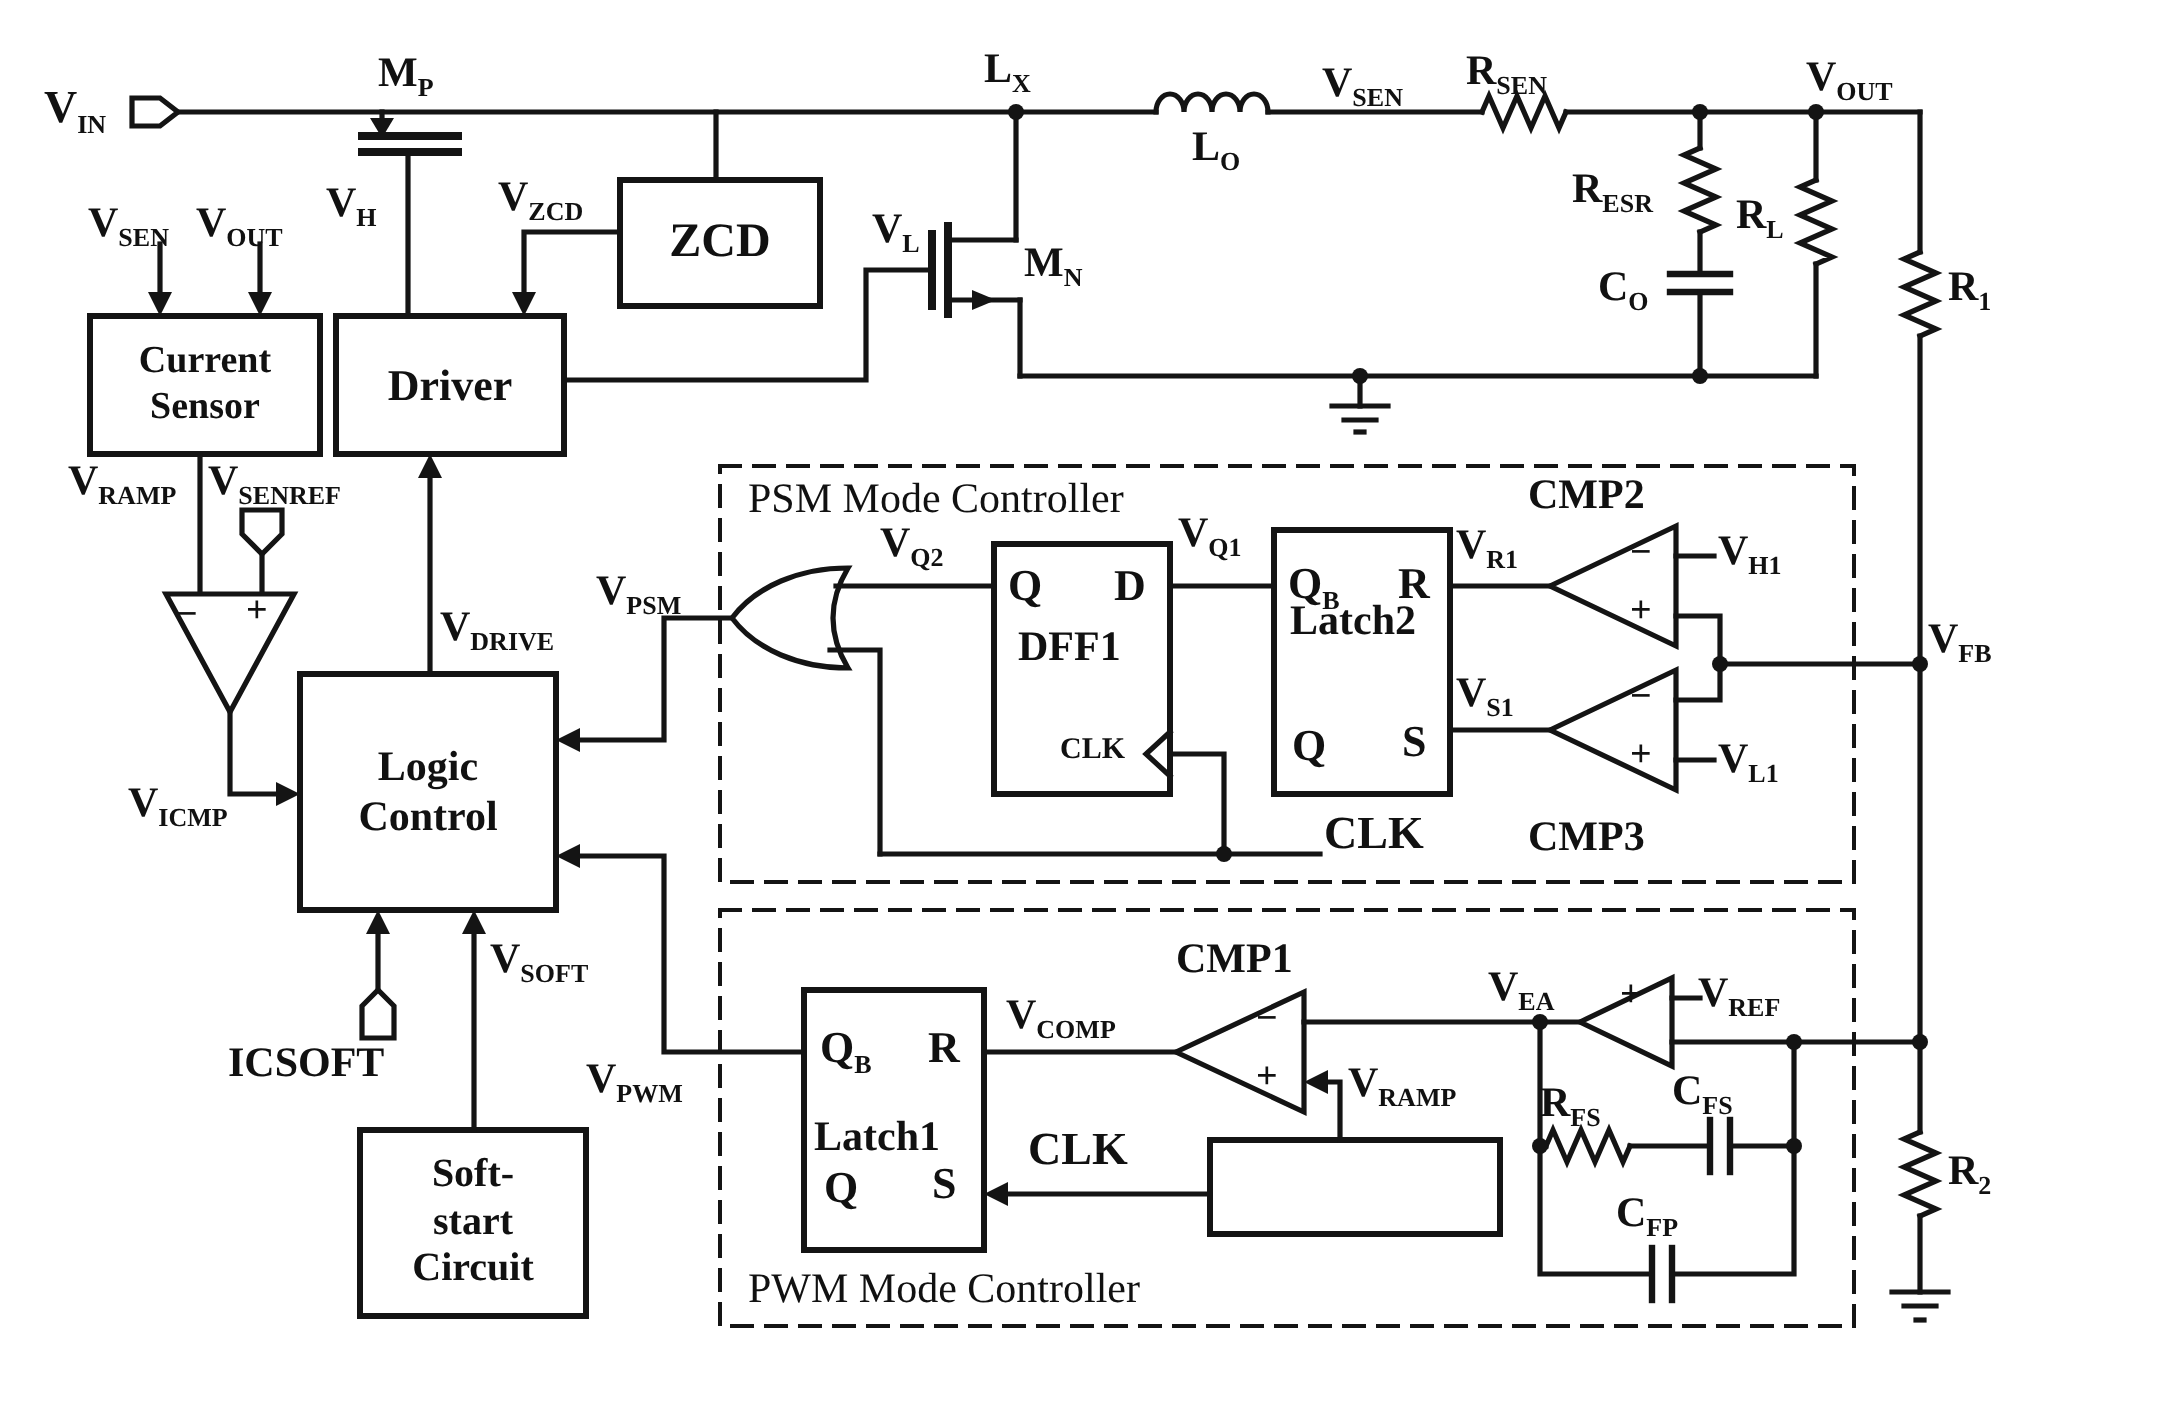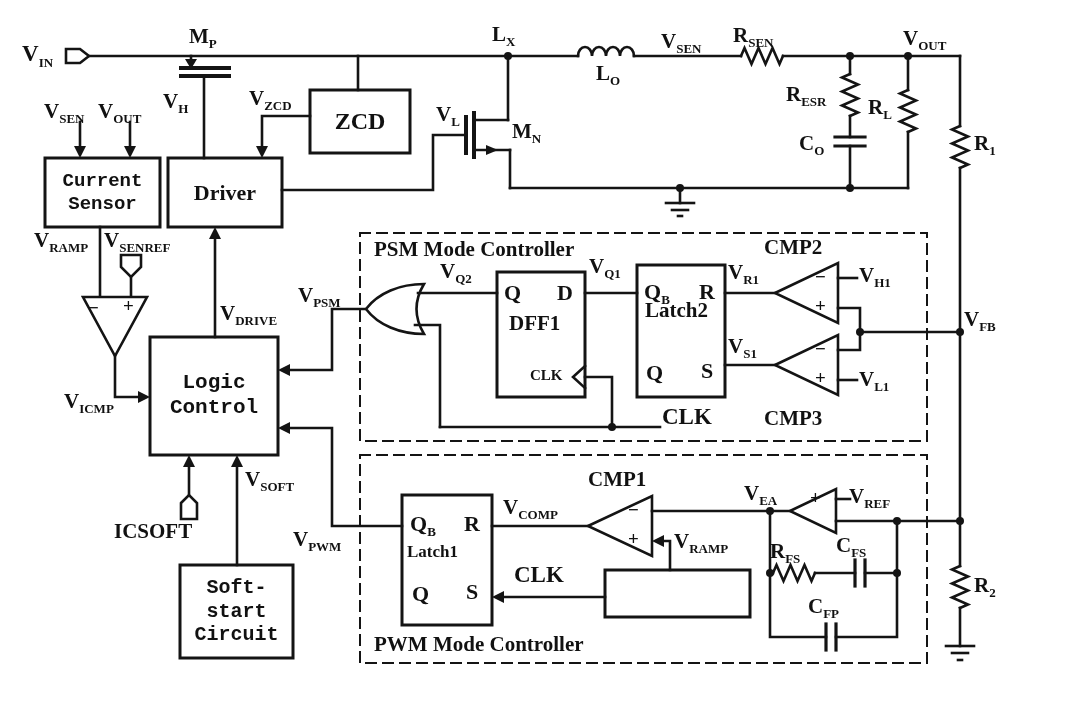--- a/index.html
+++ b/index.html
@@ -5,23 +5,23 @@
   html,body{margin:0;padding:0;background:#fff;}
   #stage{position:relative;width:1084px;height:705px;background:#fff;overflow:hidden;
          font-family:"Liberation Serif",serif;color:#111;}
   #wires{position:absolute;left:0;top:0;}
   .lbl{position:absolute;font-weight:bold;font-size:21px;line-height:1;white-space:nowrap;color:#111;}
   .lbl sub{font-size:13px;font-weight:bold;}
   .big{font-size:23px;}
   .sm{font-size:15px;}
   .blk{position:absolute;display:flex;align-items:center;justify-content:center;
        text-align:center;font-weight:bold;color:#111;line-height:1.18;}
-  .blk .ln{display:block;font-family:Liberation Mono, monospace;}
+  .blk .ln{display:block;}
   .sign{position:absolute;font-weight:bold;font-size:19px;line-height:1;color:#111;}
-  .title{position:absolute;font-weight:bold;font-size:21px;white-space:nowrap;color:#111;}
+  .title{position:absolute;font-weight:normal;font-size:21px;white-space:nowrap;color:#111;}
 </style>
 </head>
 <body>
 
 <div id="stage">
 
 <svg id="wires" width="1084" height="705" viewBox="0 0 1084 705" fill="none" stroke="#141414" stroke-width="2.6" stroke-linecap="square">
 
   <g>
     <polygon points="66,49 80,49 89,56 80,63 66,63" fill="#fff"></polygon>
@@ -310,21 +310,21 @@
 <div class="lbl sm" style="left:530px;top:368px"><span>CLK</span></div>
 
 <div class="lbl" style="left:644px;top:281px;font-size:22px"><span>Q</span><sub>B</sub></div>
 <div class="lbl" style="left:699px;top:281px;font-size:22px"><span>R</span></div>
 <div class="lbl" style="left:645px;top:300px;font-size:21px"><span>Latch2</span></div>
 <div class="lbl" style="left:646px;top:362px;font-size:22px"><span>Q</span></div>
 <div class="lbl" style="left:701px;top:360px;font-size:22px"><span>S</span></div>
 
 <div class="lbl" style="left:410px;top:513px;font-size:22px"><span>Q</span><sub>B</sub></div>
 <div class="lbl" style="left:464px;top:513px;font-size:22px"><span>R</span></div>
-<div class="lbl" style="left:407px;top:543px;font-size:17px"><span>Latch1</span></div>
+<div class="lbl" style="left:407px;top:558px;font-size:21px"><span>Latch1</span></div>
 <div class="lbl" style="left:412px;top:583px;font-size:22px"><span>Q</span></div>
 <div class="lbl" style="left:466px;top:581px;font-size:22px"><span>S</span></div>
 
 <div class="sign" style="left:88px;top:298px">−</div>
 <div class="sign" style="left:123px;top:296px">+</div>
 <div class="sign" style="left:815px;top:267px">−</div>
 <div class="sign" style="left:815px;top:296px">+</div>
 <div class="sign" style="left:815px;top:339px">−</div>
 <div class="sign" style="left:815px;top:368px">+</div>
 <div class="sign" style="left:628px;top:500px">−</div>

